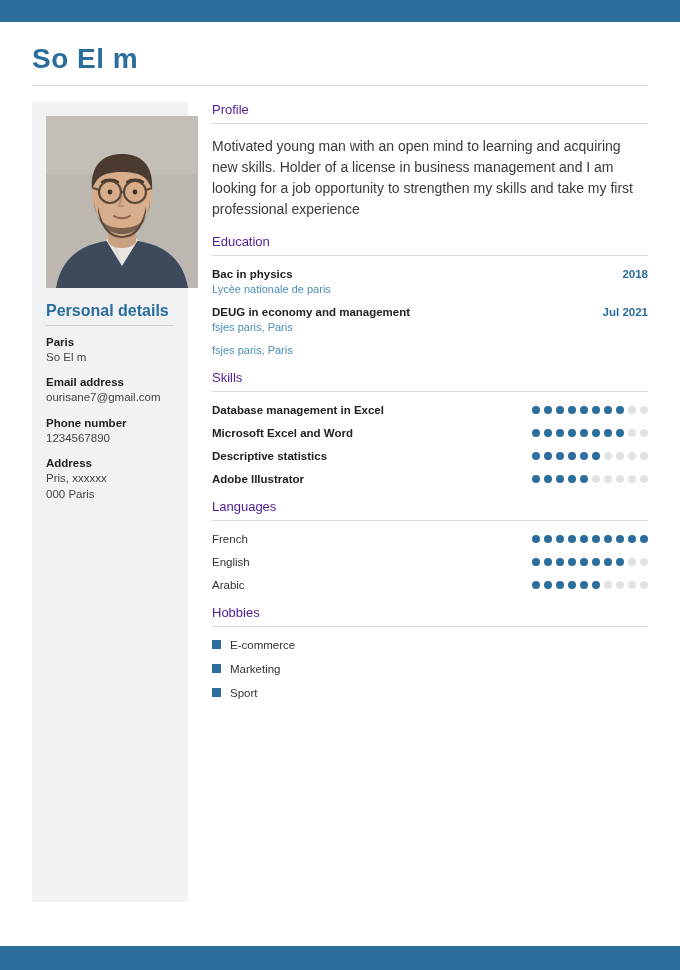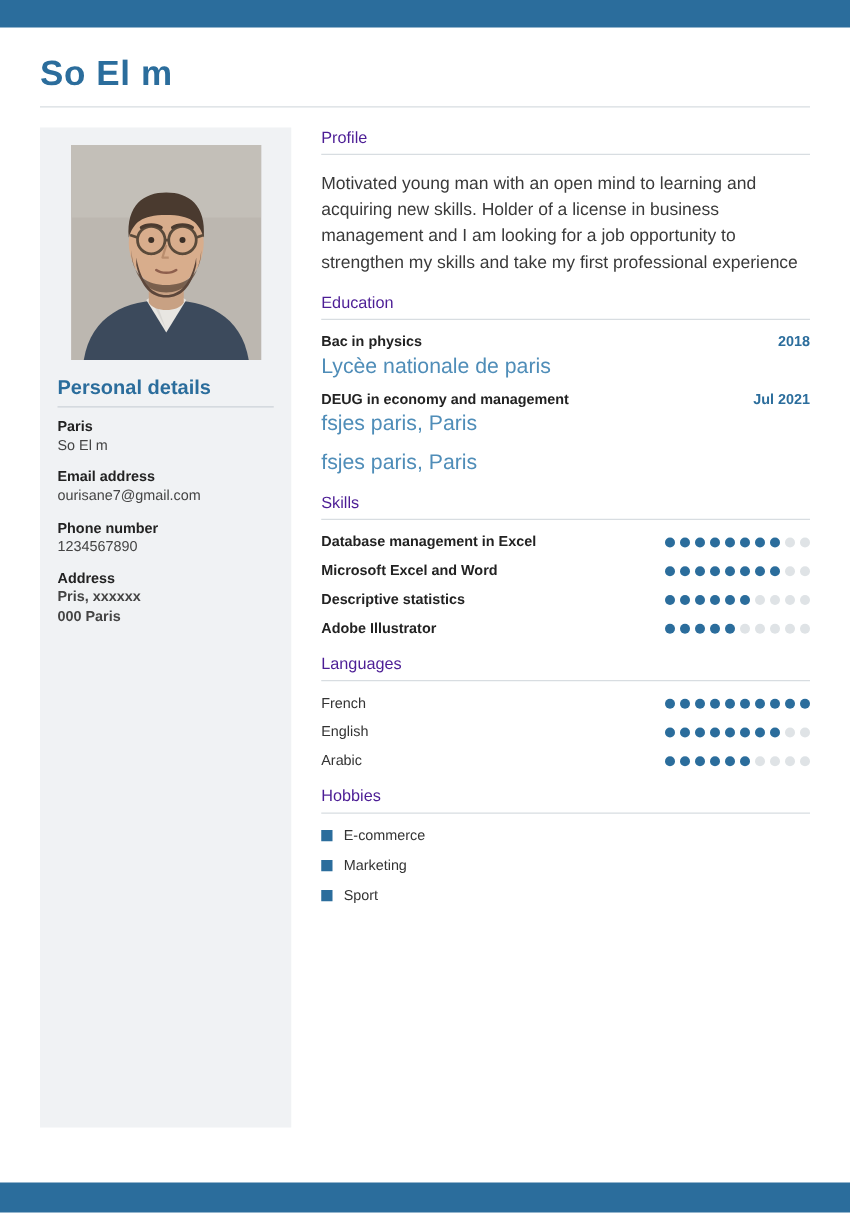--- a/index.html
+++ b/index.html
@@ -50,21 +50,21 @@
     font-weight: bold;
     color: #2b6d9c;
     letter-spacing: 0.5px;
     line-height: 1.1;
   }
   .columns {
     display: flex;
     align-items: flex-start;
   }
   .left-col {
-    width: 201px;
+    width: 156px;
     background: #f0f2f4;
     padding: 14px 14px 40px 14px;
     box-sizing: border-box;
     min-height: 800px;
   }
   .photo {
     width: 152px;
     height: 172px;
     background: #b9b4ad;
     position: relative;
@@ -127,21 +127,21 @@
     font-weight: bold;
     color: #222222;
   }
   .edu-date {
     font-size: 11.5px;
     font-weight: bold;
     color: #2b6d9c;
     white-space: nowrap;
   }
   .edu-school {
-    font-size: 17px;
+    font-size: 11px;
     color: #4f8db8;
     margin-bottom: 11px;
   }
   .rating-row {
     display: flex;
     align-items: center;
     justify-content: space-between;
     margin-bottom: 11px;
   }
   .rating-label {
@@ -250,21 +250,21 @@
           <div class="field-value">ourisane7@gmail.com</div>
         </div>
 
         <div class="field">
           <div class="field-label">Phone number</div>
           <div class="field-value">1234567890</div>
         </div>
 
         <div class="field">
           <div class="field-label">Address</div>
-          <div class="field-value" style="white-space: pre-line; font-weight: bold;">Pris, xxxxxx
+          <div class="field-value" style="white-space: pre-line;">Pris, xxxxxx
 000 Paris</div>
         </div>
 
       </div>
 
       <div class="right-col">
 
         <div class="sec-wrap">
           <div class="section-title">Profile</div>
           <div class="section-rule"></div>

